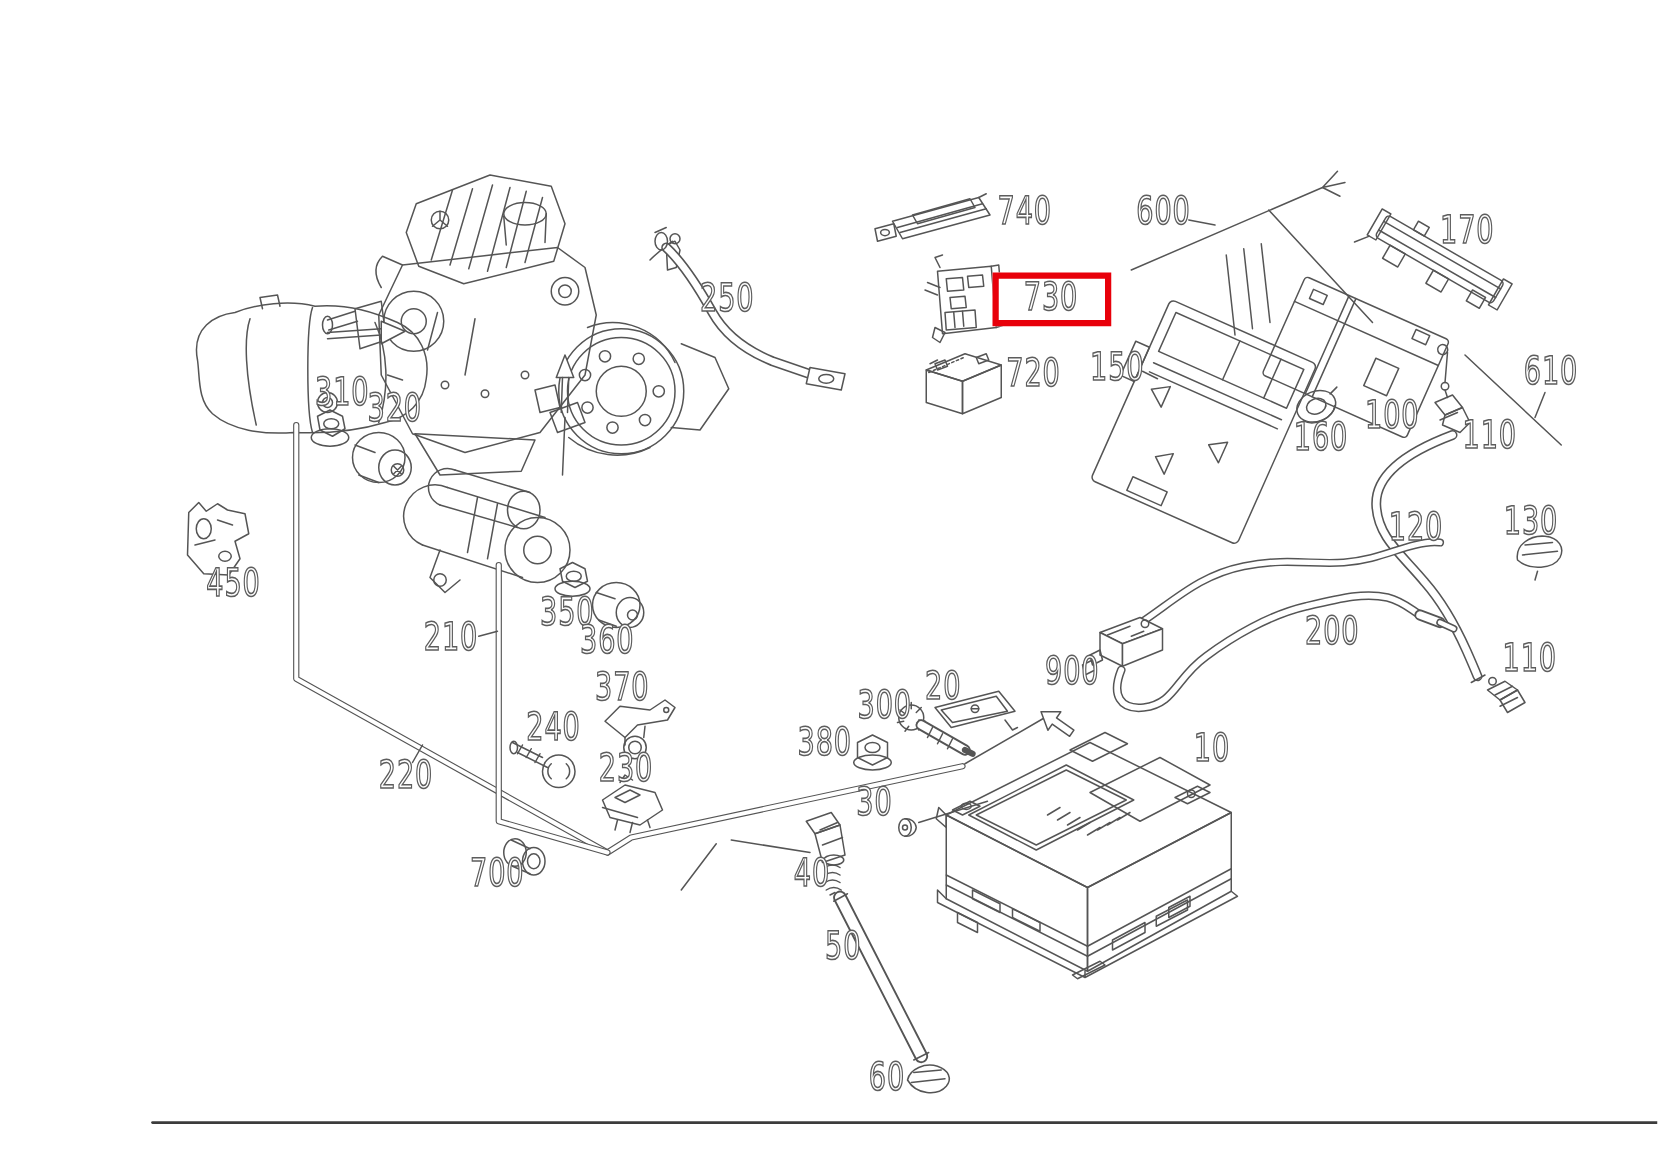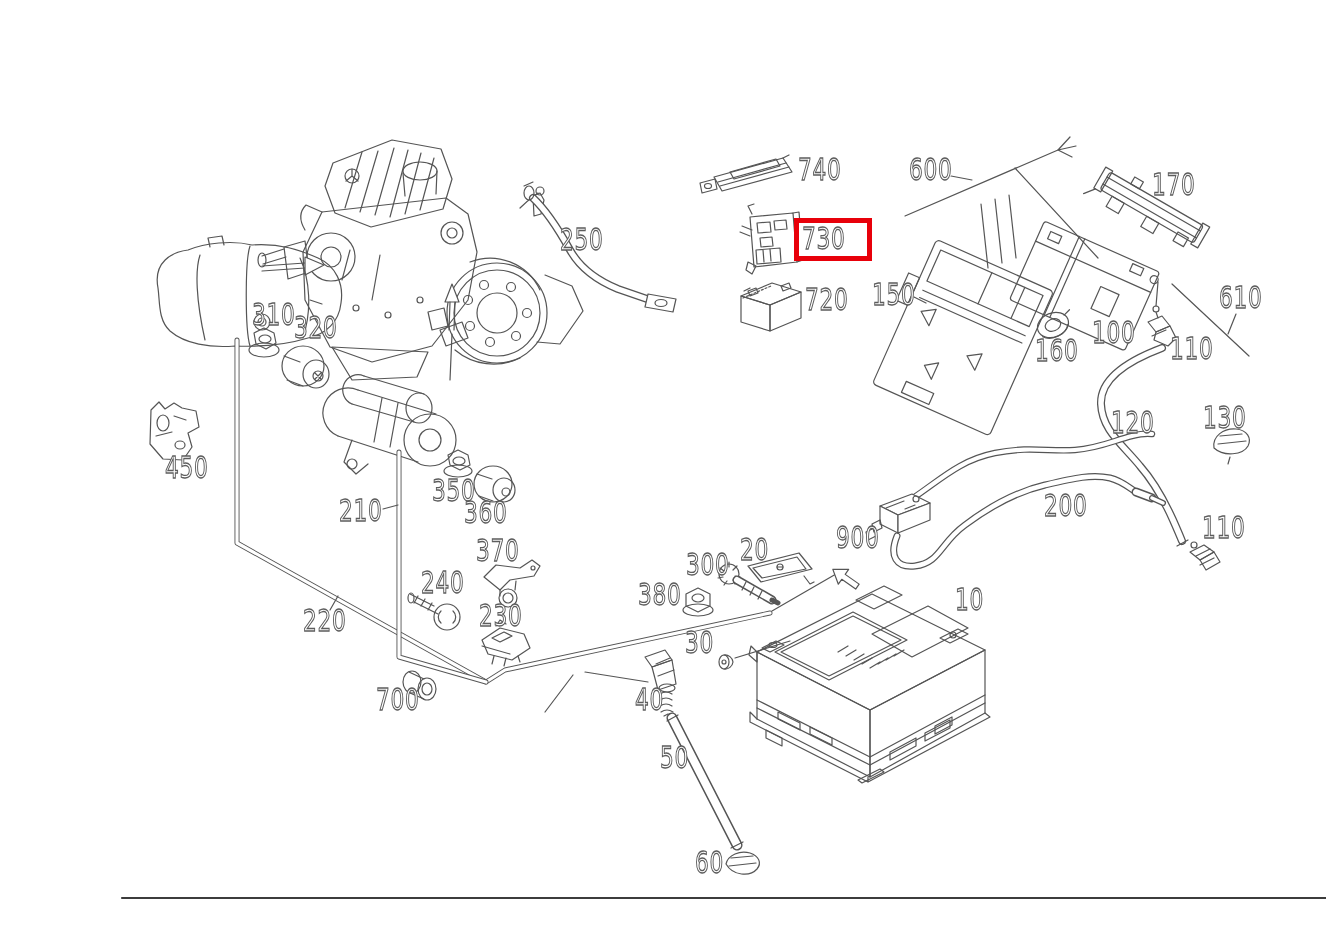--- a/index.html
+++ b/index.html
@@ -2,21 +2,21 @@
 <html><head>
 <meta charset="utf-8">
 <style>
   html,body{margin:0;padding:0;background:#fff;}
   #canvas{position:relative;width:1326px;height:937px;background:#fff;overflow:hidden;
           font-family:"DejaVu Sans",sans-serif;}
   #art{position:absolute;left:0;top:0;}
   .lbl{position:absolute;font-family:"DejaVu Sans",sans-serif;font-size:31px;line-height:1;
        color:#fff;-webkit-text-stroke:1.3px #5d5d5d;letter-spacing:1px;
        transform:scaleX(.70);transform-origin:0 0;white-space:nowrap;user-select:none;}
-  .lbl-box{position:absolute;border:5px solid #e8000a;padding:0 3px 2px 3px;background:#fff;}
+  .lbl-box{position:absolute;border:5px solid #e8000a;padding:0 3px 2px 20px;background:#fff;}
   .lbl-box .lbl{position:static;display:inline-block;}
 </style>
 </head>
 <body>
 
 <div id="canvas">
 
 <svg id="art" width="1326" height="937" viewBox="0 0 1326 937" fill="none" stroke="#555" stroke-width="1.2" stroke-linecap="round" stroke-linejoin="round">
 
   <g>

